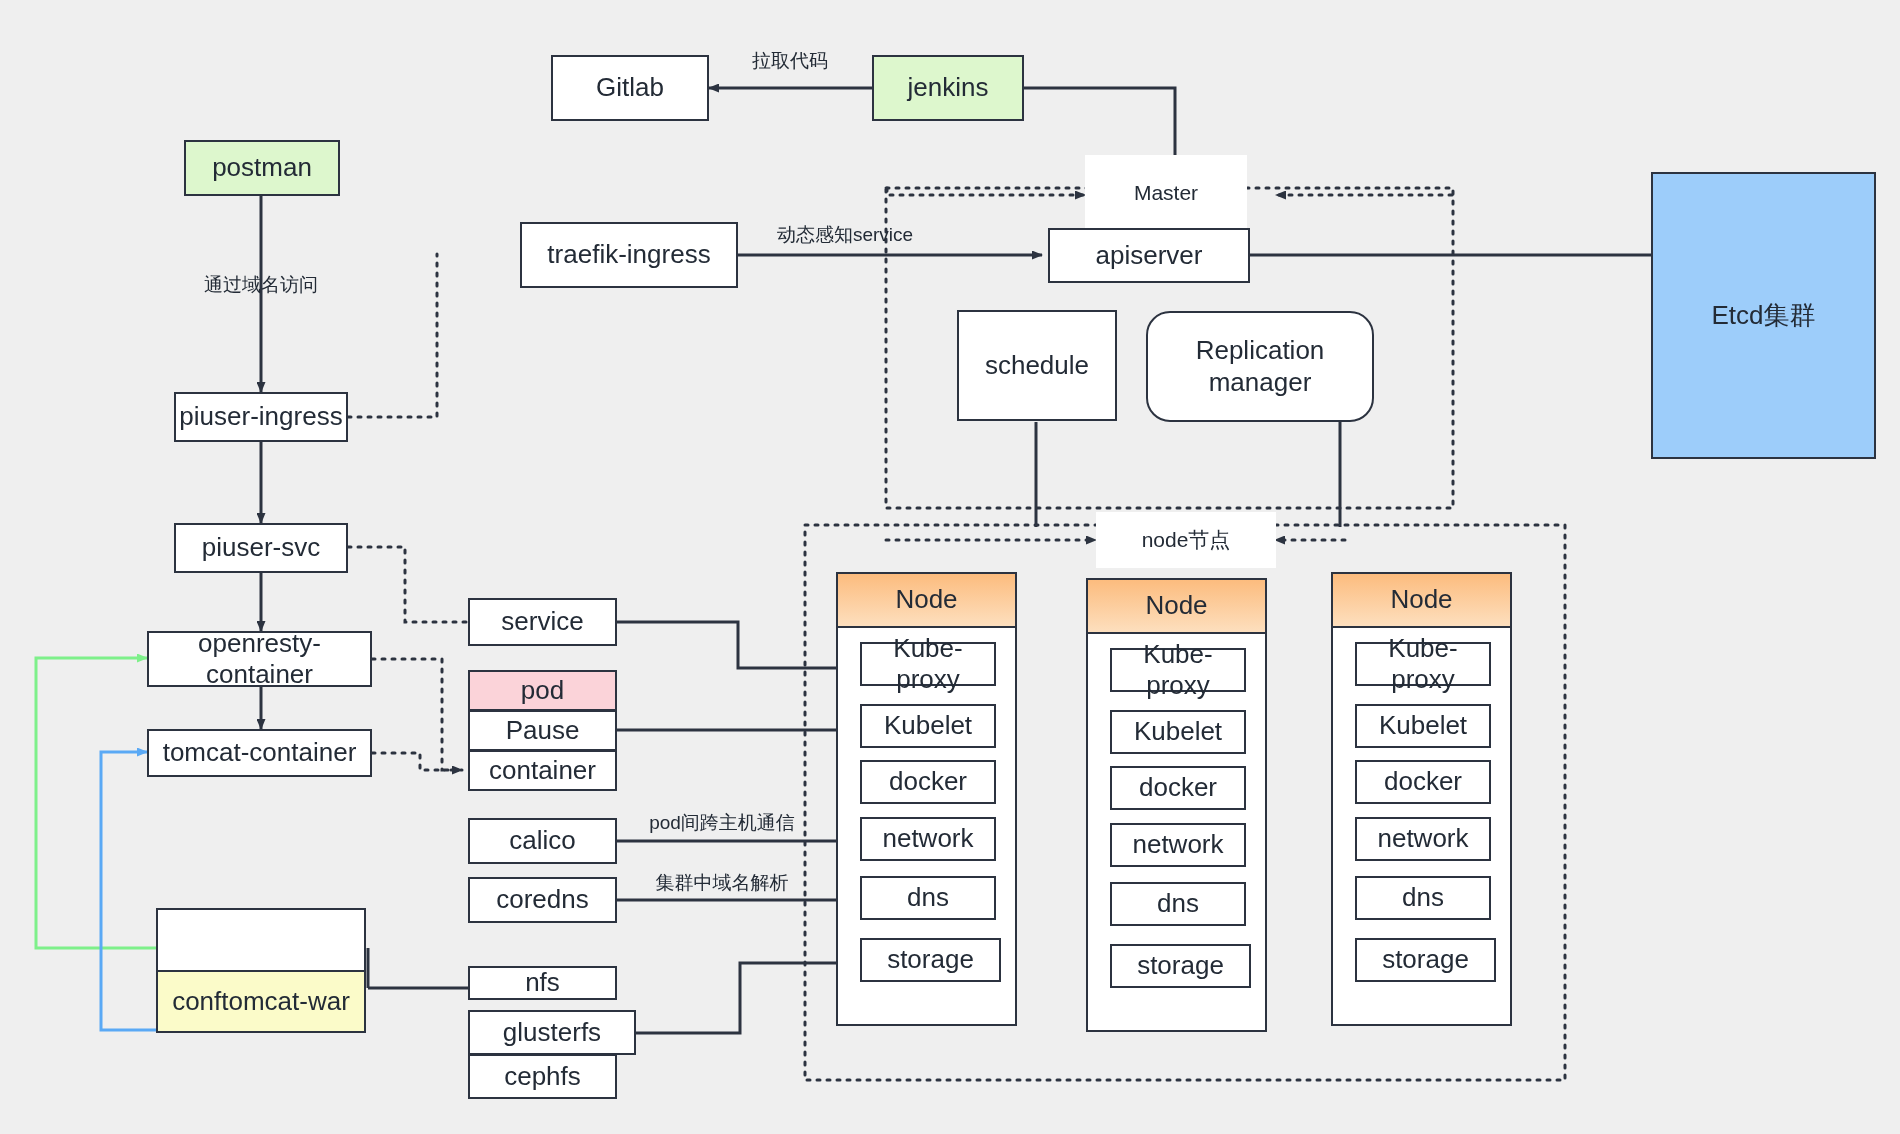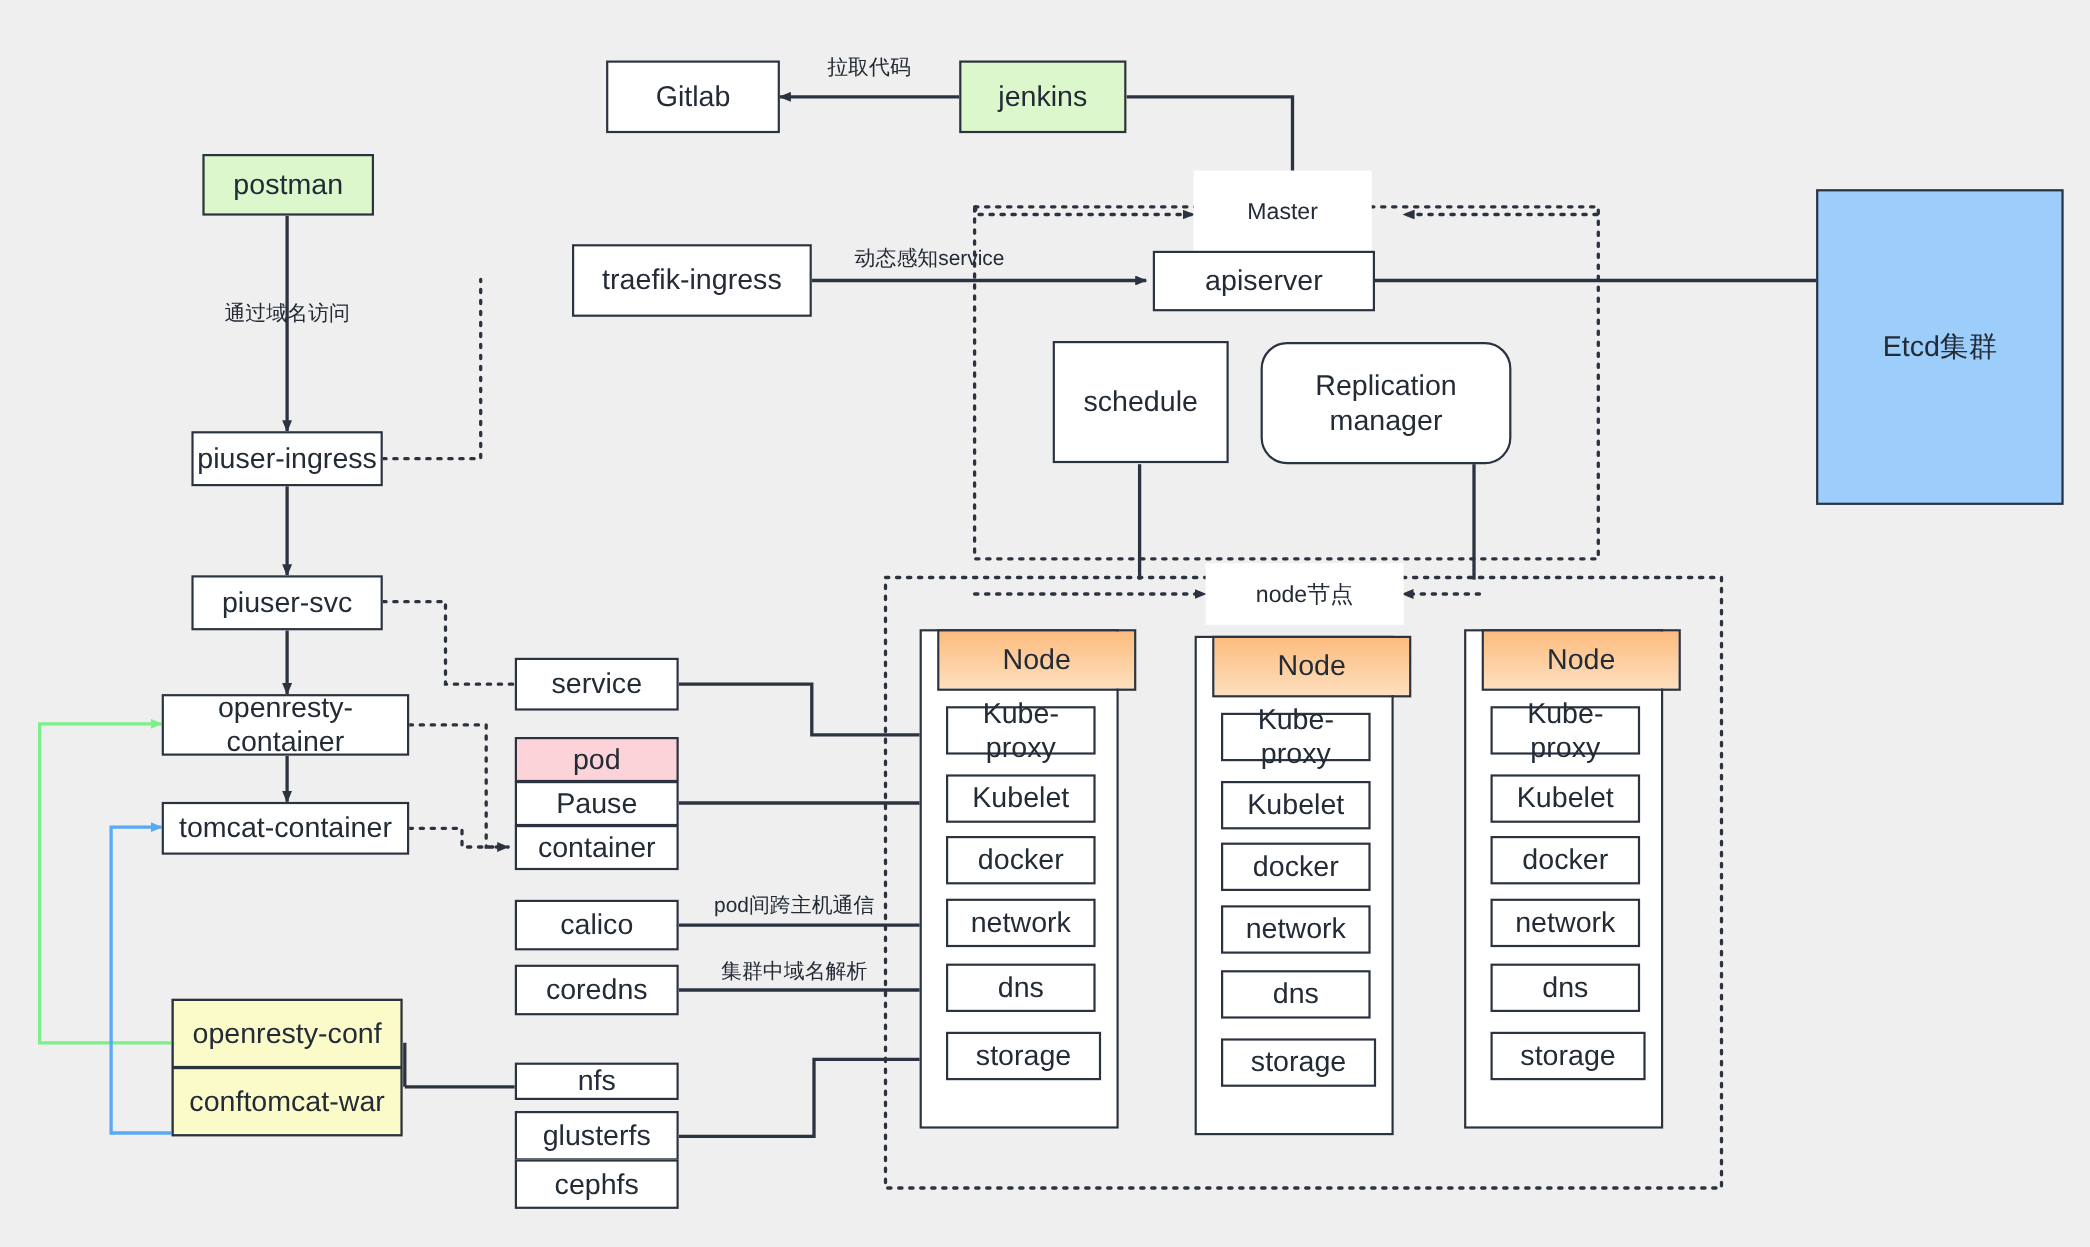--- a/index.html
+++ b/index.html
@@ -10,21 +10,21 @@
        display:flex;align-items:center;justify-content:center;color:#232b36;font-size:26px;
        text-align:center;line-height:1.2;}
   .plain{position:absolute;box-sizing:border-box;background:#ffffff;border:none;
        display:flex;align-items:center;justify-content:center;color:#232b36;font-size:21px;}
   .edge-label{position:absolute;color:#232b36;font-size:19px;white-space:nowrap;
        display:flex;align-items:center;justify-content:center;}
   .green{background:#ddf7cd;text-align:center;}
   .pink{background:#fbd3d9;}
   .blue{background:#9dcdfa;}
   .yellow{background:#fbfbc9;}
-  .node-head{background:linear-gradient(180deg,#fcbc7e 0%,#fddfbe 100%);margin-left:16px;}
+  .node-head{background:linear-gradient(180deg,#fcbc7e 0%,#fddfbe 100%);}
   .grp{position:absolute;box-sizing:border-box;border:2.5px solid #2c3340;background:#ffffff;}
 </style>
 </head>
 <body>
 
 <div id="stage">
 
   <svg class="layer">
     <defs>
       <marker id="ah" markerWidth="11" markerHeight="9" refX="10" refY="4.5" orient="auto" markerUnits="userSpaceOnUse">
@@ -136,23 +136,20 @@
 
   <div class="box" style="left:147px;top:631px;width:225px;height:56px;">
     <span>openresty-container</span>
   </div>
 
   <div class="box" style="left:147px;top:729px;width:225px;height:48px;">
     <span>tomcat-container</span>
   </div>
 
   <div class="grp" style="left:156px;top:908px;width:210px;height:125px;"></div>
-  <div class="box yellow" style="left:156px;top:908px;width:210px;height:63px;">
-    <span>openresty-conf</span>
-  </div>
   <div class="box yellow" style="left:156px;top:970px;width:210px;height:63px;">
     <span>conftomcat-war</span>
   </div>
 
   <div class="box" style="left:468px;top:598px;width:149px;height:48px;">
     <span>service</span>
   </div>
 
   <div class="box pink" style="left:468px;top:670px;width:149px;height:41px;">
     <span>pod</span>
@@ -174,21 +171,21 @@
   <div class="edge-label" style="left:634px;top:810px;width:176px;height:26px;">
     <span>pod间跨主机通信</span>
   </div>
   <div class="edge-label" style="left:644px;top:870px;width:156px;height:26px;">
     <span>集群中域名解析</span>
   </div>
 
   <div class="box" style="left:468px;top:966px;width:149px;height:34px;justify-content:center;">
     <span>nfs</span>
   </div>
-  <div class="box" style="left:468px;top:1010px;width:149px;height:45px;">
+  <div class="box" style="left:468px;top:1010px;width:168px;height:45px;">
     <span>glusterfs</span>
   </div>
   <div class="box" style="left:468px;top:1054px;width:149px;height:45px;">
     <span>cephfs</span>
   </div>
 
   <div class="plain" style="left:1085px;top:155px;width:162px;height:75px;">
     <span>Master</span>
   </div>
   <div class="box" style="left:1048px;top:228px;width:202px;height:55px;">

